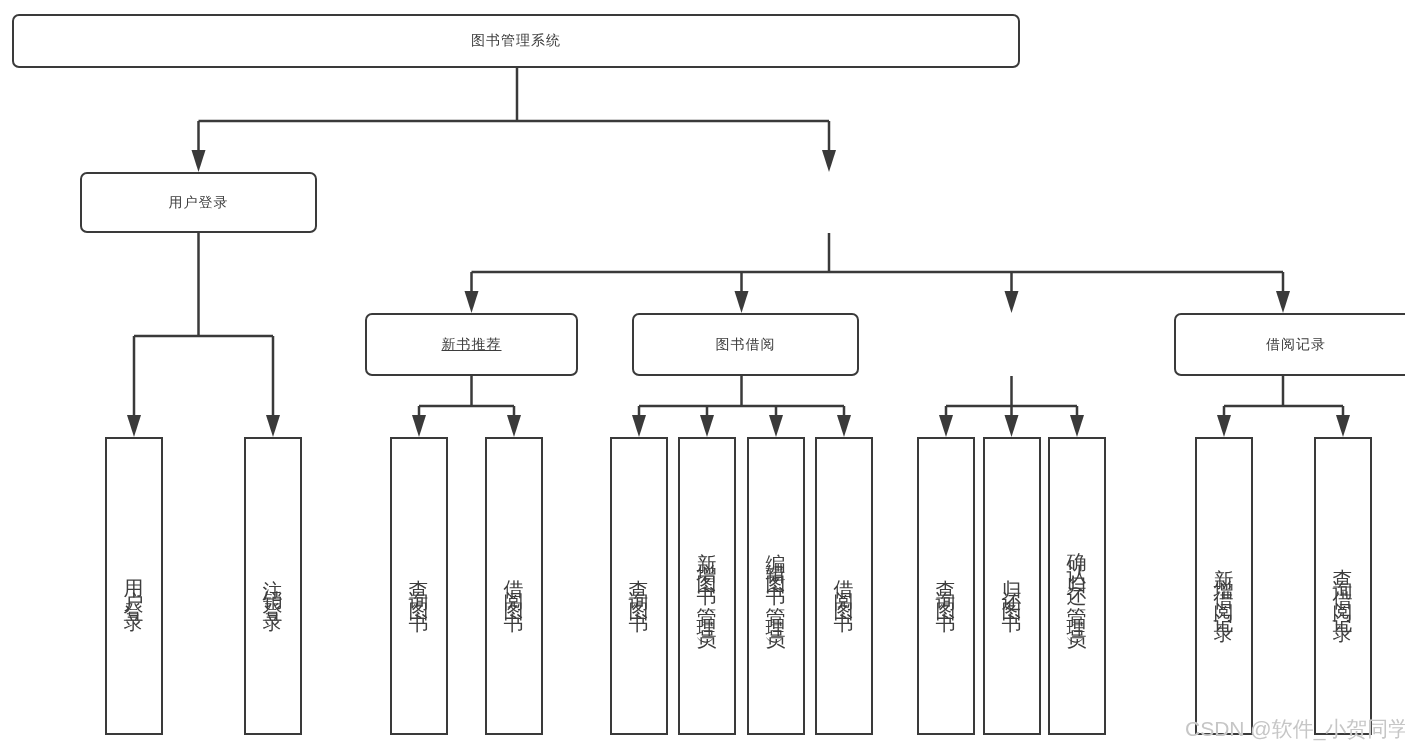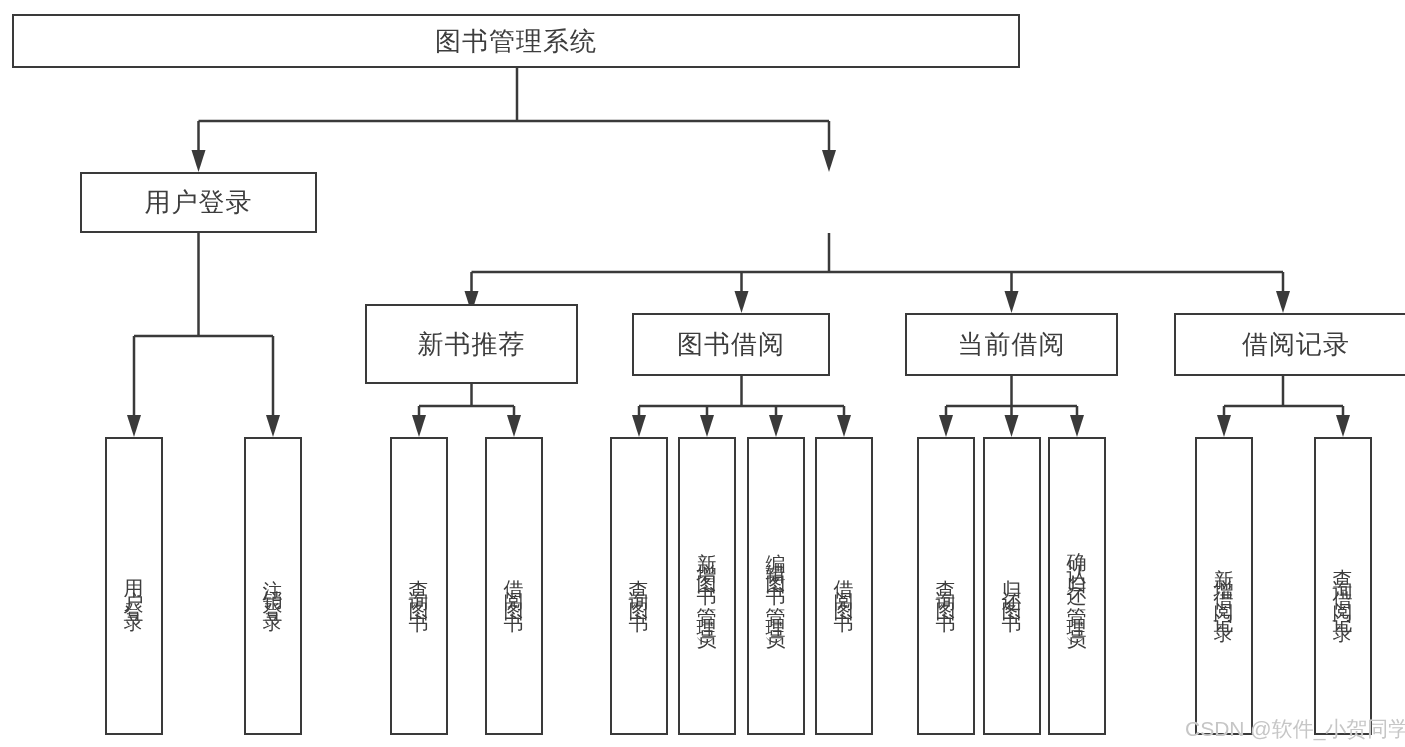--- a/index.html
+++ b/index.html
@@ -25,23 +25,24 @@
     position: absolute;
     box-sizing: border-box;
     background: #ffffff;
     border: 2.5px solid #3a3a3a;
     display: flex;
     align-items: center;
     justify-content: center;
     color: #3d3d3d;
   }
   .hbox {
-    font-size: 26px;
+    font-size: 14px;
     letter-spacing: 1px;
     white-space: nowrap;
+    border-radius: 7px;
   }
   .vbox {
     width: 58px;
     top: 437px;
     height: 298px;
     font-size: 20px;
   }
   .vbox .vtext {
     writing-mode: vertical-rl;
     letter-spacing: 11px;
@@ -115,23 +116,22 @@
       <polygon points="1070,415 1084,415 1077,437"></polygon>
       <polygon points="1217,415 1231,415 1224,437"></polygon>
       <polygon points="1336,415 1350,415 1343,437"></polygon>
     </g>
   </svg>
 
   <div class="node hbox" style="left:12px; top:14px; width:1008px; height:54px;">图书管理系统</div>
 
   <div class="node hbox" style="left:80px; top:172px; width:237px; height:61px;">用户登录</div>
 
-  <div class="node hbox" style="left:365px; top:304px; width:213px; height:80px;">新书推荐</div>
-  <div class="node hbox" style="left:632px; top:313px; width:198px; height:63px;">图书借阅</div>
-  <div class="node hbox" style="left:905px; top:313px; width:213px; height:63px;">当前借阅</div>
+  <div class="node hbox" style="left:365px; top:313px; width:213px; height:63px;text-decoration:underline;">新书推荐</div>
+  <div class="node hbox" style="left:632px; top:313px; width:227px; height:63px;">图书借阅</div>
   <div class="node hbox" style="left:1174px; top:313px; width:244px; height:63px;">借阅记录</div>
 
   <div class="node vbox" style="left:105px;">
     <span class="vtext">用户登录</span>
   </div>
   <div class="node vbox" style="left:244px;">
     <span class="vtext">注销登录</span>
   </div>
 
   <div class="node vbox" style="left:390px;">

